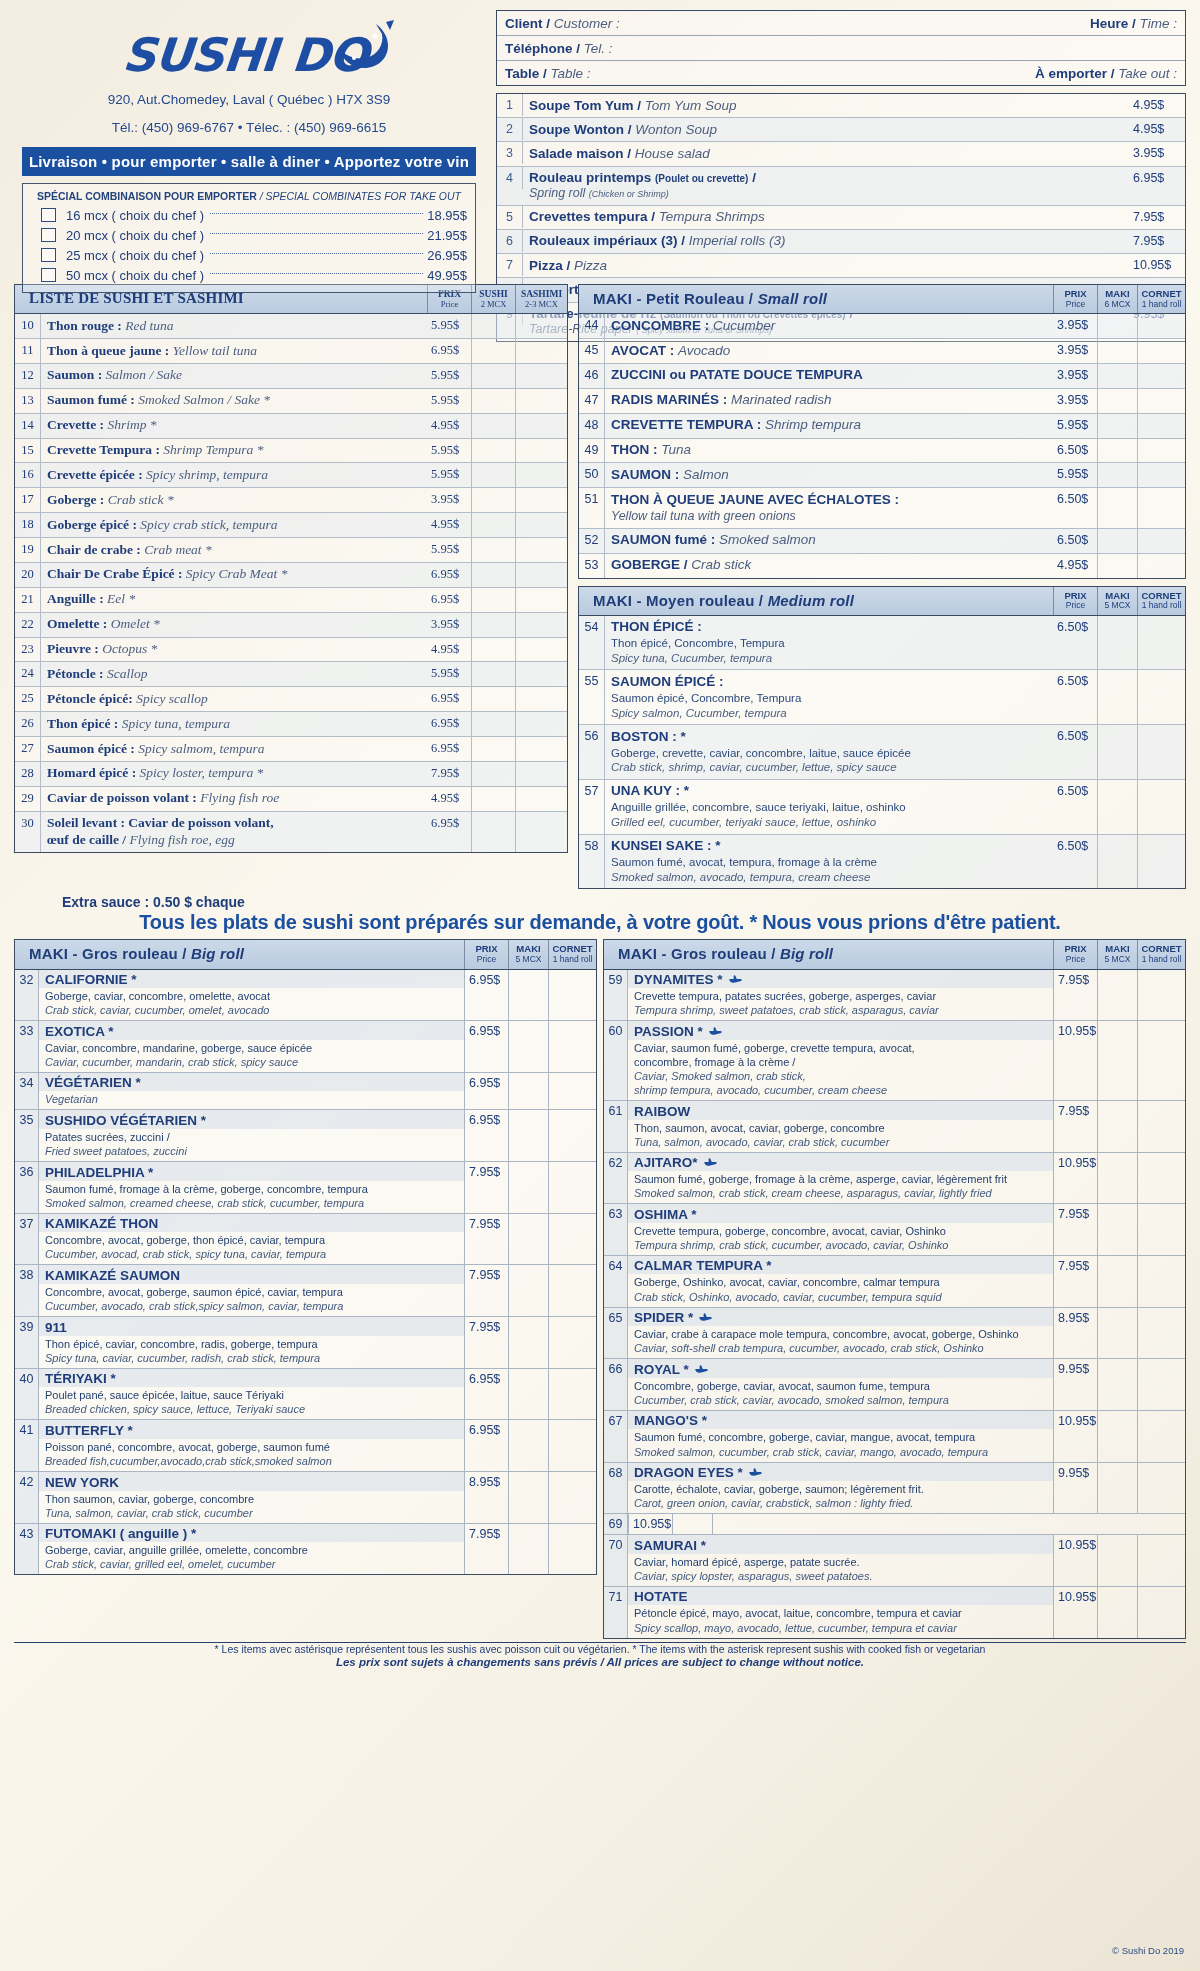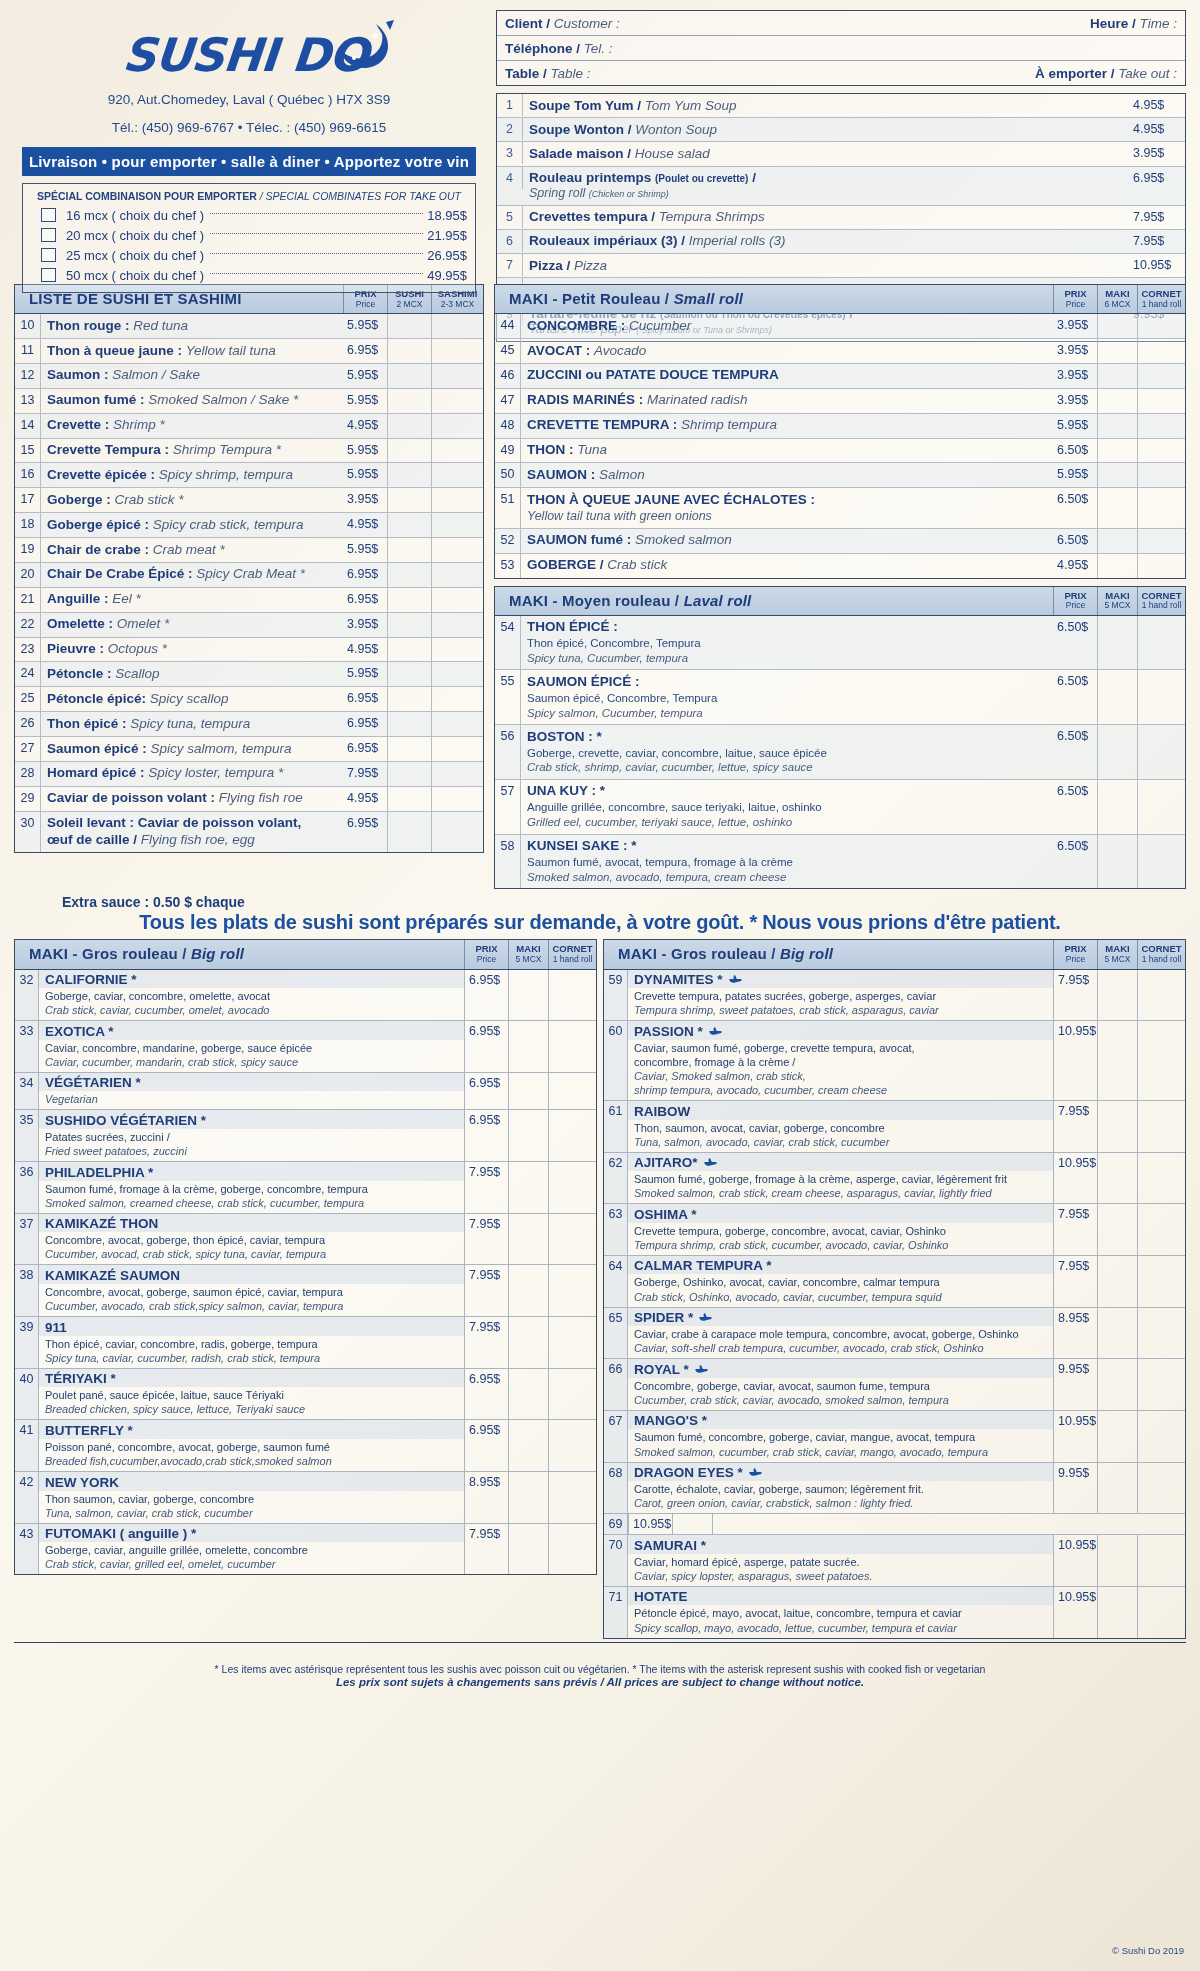--- a/index.html
+++ b/index.html
@@ -107,21 +107,21 @@
   .br-n { width:24px; flex:none; text-align:center; font-size:12.5px; padding:3px 0; border-right:1px solid #aab5c4; background:rgba(214,223,234,.5); }
   .br-main { flex:1; }
   .br-title { font-size:13.5px; font-weight:bold; padding:2.5px 6px 1px 6px; background:rgba(214,223,234,.55); }
   .br-desc { font-size:11px; color:#223f70; padding:1px 6px 3px 6px; line-height:1.28; }
   .br-desc em { font-style:italic; color:#42597f; }
   .br-p { flex:none; text-align:left; font-size:12.5px; padding:3px 0 0 4px; border-left:1px solid #aab5c4; }
   .br-b { flex:none; border-left:1px solid #aab5c4; }
   .hand { display:inline-block; width:15px; height:12px; vertical-align:-1px; margin-left:5px; }
 
   
-  .footline { border-top:1.6px solid #27406c; margin-top:3px; padding-top:20px; }
+  .footline { border-top:1.6px solid #27406c; margin-top:3px; padding-top:0; }
   .foot1 { font-size:10.5px; text-align:center; color:#1f3d7a; }
   .foot2 { font-size:11.5px; font-weight:bold; font-style:italic; text-align:center; margin-top:1px; }
   .copyr { position:absolute; right:16px; bottom:15px; font-size:9.5px; color:#2b4a82; }
 </style>
 </head>
 <body>
 
 <div class="page">
 
   <div class="header">
@@ -246,21 +246,21 @@
     <div class="ap-n">9</div>
     <div class="ap-name"><b>Tartare-feuille de riz</b> <span class="sm">(Saumon ou Thon ou Crevettes épicés)</span> /<span class="sub">Tartare-Rice paper <span class="sm">( Spicy salom or Tuna or Shrimps)</span></span></div>
     <div class="ap-p">9.95$</div>
   </div>
         </div>
     </div>
   </div>
 
   <div style="display:flex; gap:10px; margin-top:4px;">
 
-    <div style="width:470px;">
+    <div style="width:554px;font-family:Liberation Serif, serif;">
       <div class="tbl">
         <div class="sec-head">
           <div class="sec-title">LISTE DE SUSHI ET SASHIMI</div>
           <div class="col-h" style="width:44px">
             <b>PRIX</b>
             <span>Price</span>
           </div>
           <div class="col-h" style="width:44px">
             <b>SUSHI</b>
             <span>2 MCX</span>
@@ -511,21 +511,21 @@
     <div class="t-p" style="width:44px">4.95$</div>
     <div class="t-blank" style="width:40px"></div>
     <div class="t-blank" style="width:48px"></div>
   </div>
           </div>
       </div>
 
       <div class="tbl" style="margin-top:7px;">
         <div class="sec-head">
           <div class="sec-title">
-            <span>MAKI - Moyen rouleau /</span> <i>Laval roll</i>
+            <span>MAKI - Moyen rouleau /</span> <i>Medium roll</i>
           </div>
           <div class="col-h" style="width:44px">
             <b>PRIX</b>
             <span>Price</span>
           </div>
           <div class="col-h" style="width:40px">
             <b>MAKI</b>
             <span>5 MCX</span>
           </div>
           <div class="col-h" style="width:48px">

